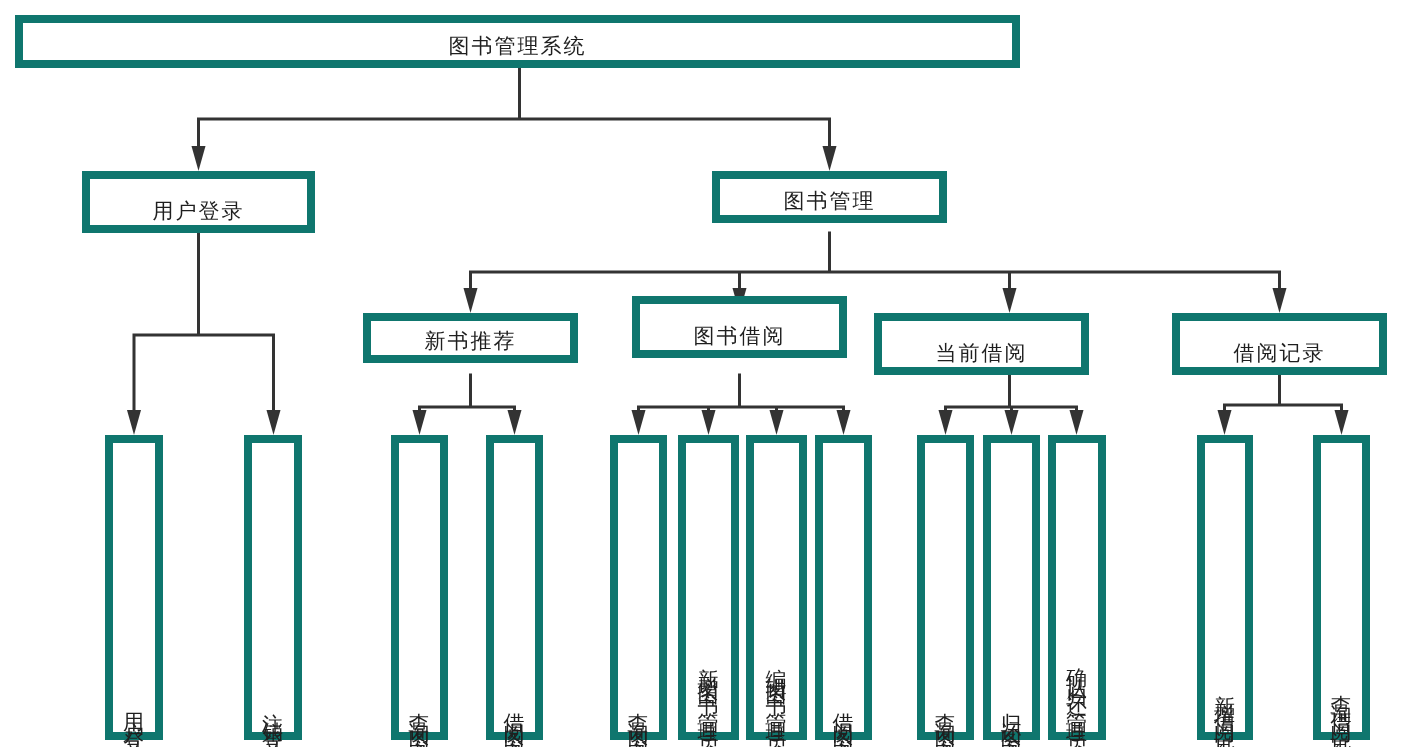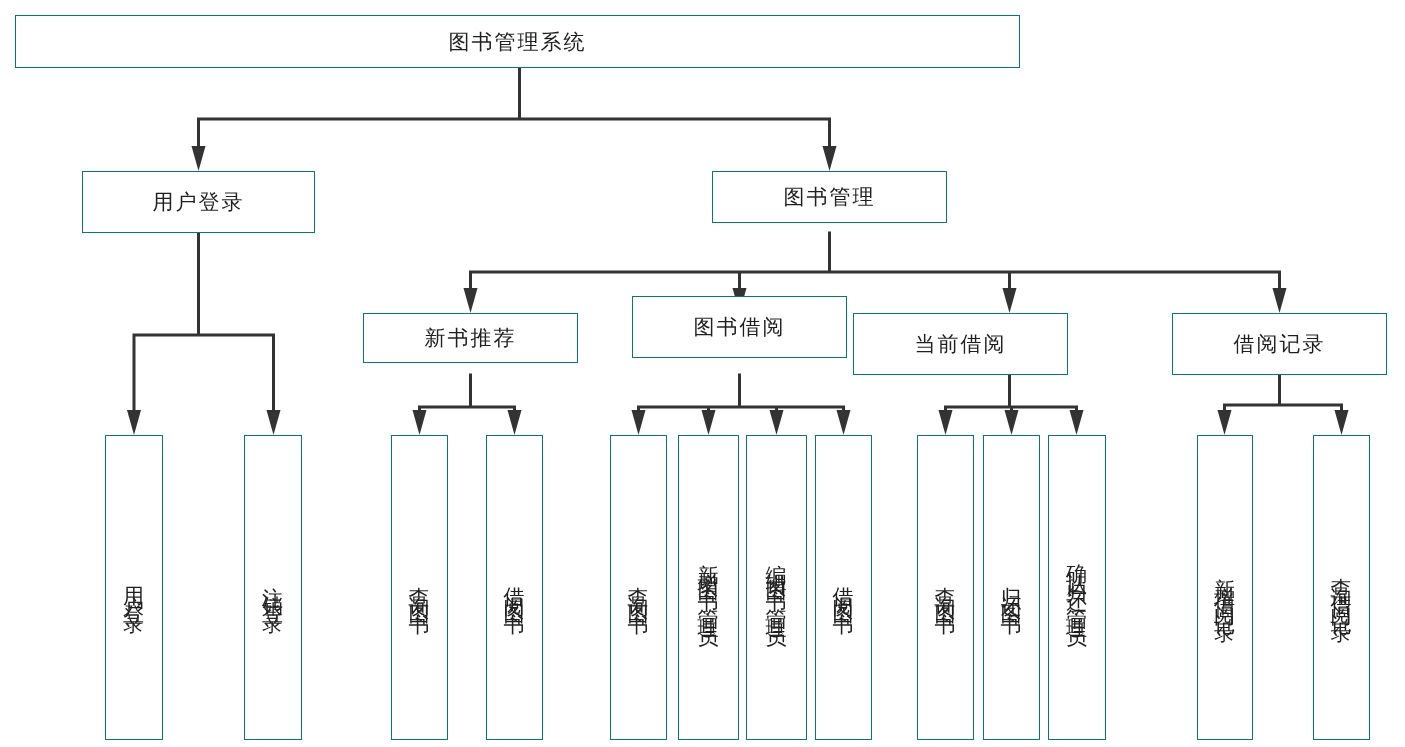--- a/index.html
+++ b/index.html
@@ -12,24 +12,24 @@
     overflow: hidden;
   }
   #wires {
     position: absolute;
     left: 0; top: 0;
     width: 1405px; height: 747px;
   }
   .node {
     position: absolute;
     box-sizing: border-box;
-    border: 1px solid #0f766e;
+    border: 8px solid #0f766e;
     background: #ffffff;
     display: flex;
-    align-items: center;
+    align-items: flex-end;
     justify-content: center;
     color: #1f1f1f;
   }
   .hbox .label {
     font-size: 21px;
     letter-spacing: 2px;
     white-space: nowrap;
   }
   .vbox .label {
     writing-mode: vertical-rl;
@@ -103,21 +103,21 @@
   <div class="node hbox" style="left:712px; top:171px; width:235px; height:52px;">
     <span class="label">图书管理</span>
   </div>
 
   <div class="node hbox" style="left:363px; top:313px; width:215px; height:50px;">
     <span class="label">新书推荐</span>
   </div>
   <div class="node hbox" style="left:632px; top:296px; width:215px; height:62px;">
     <span class="label">图书借阅</span>
   </div>
-  <div class="node hbox" style="left:853px; top:313px; width:215px; height:62px;">
+  <div class="node hbox" style="left:874px; top:313px; width:215px; height:62px;">
     <span class="label">当前借阅</span>
   </div>
   <div class="node hbox" style="left:1172px; top:313px; width:215px; height:62px;">
     <span class="label">借阅记录</span>
   </div>
 
   <div class="node vbox" style="left:105px; top:435px; width:58px; height:305px;">
     <span class="label">用户登录</span>
   </div>
   <div class="node vbox" style="left:244px; top:435px; width:58px; height:305px;">

